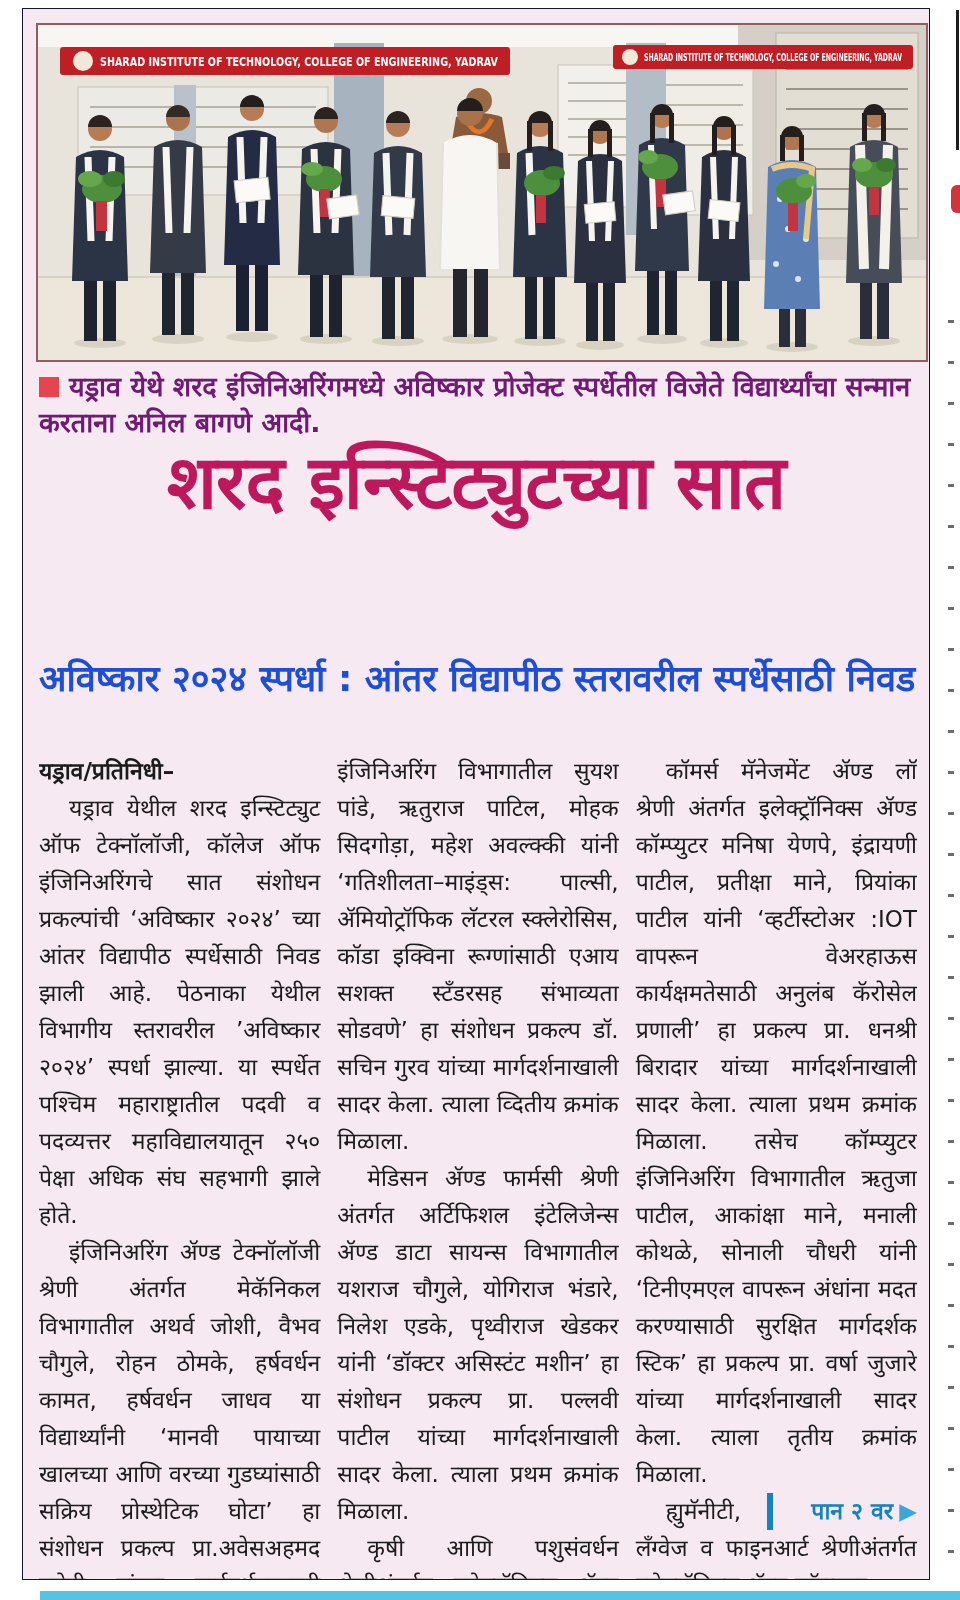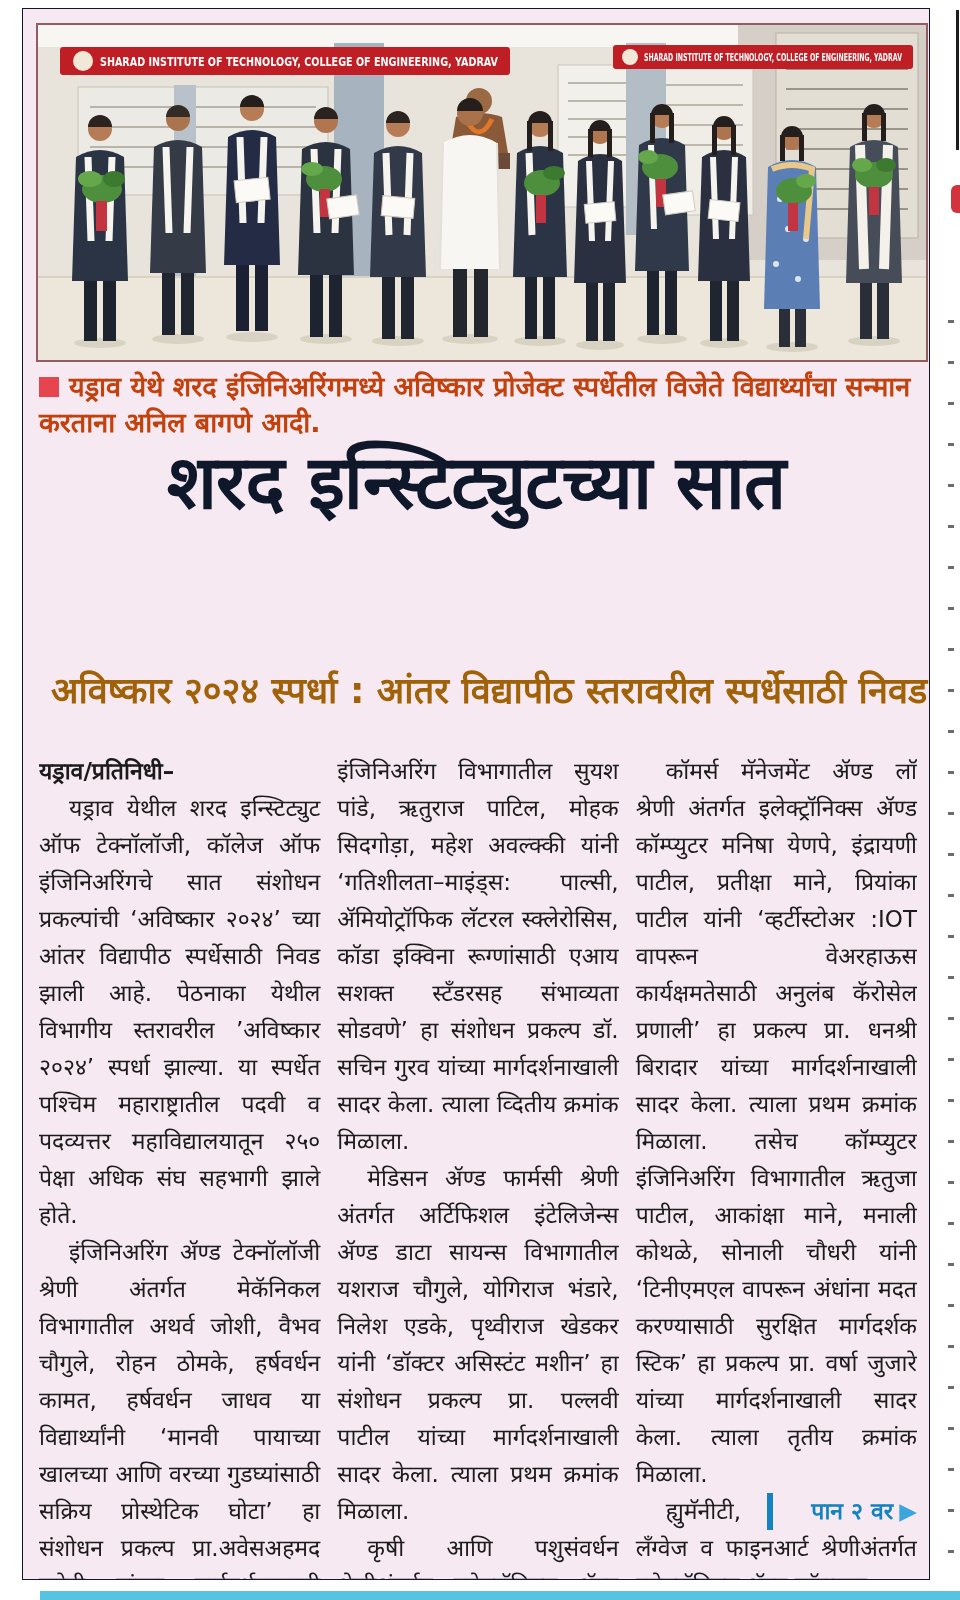--- a/index.html
+++ b/index.html
@@ -13,34 +13,34 @@
     background:#f6e9f2; border:1px solid #0f172a; box-sizing:border-box;
     overflow:hidden;
   }
   .photo {
     position:absolute; left:13px; top:14px; width:888px; height:335px;
     border:2px solid #935b62; box-sizing:content-box; background:#e8e4dc;
   }
   .photo svg { display:block; width:100%; height:100%; }
   .caption {
     position:absolute; left:16px; top:360px; width:882px;
-    font-weight:bold; font-size:27px; line-height:1.32; color:#c2410c;
+    font-weight:bold; font-size:27px; line-height:1.32; color:#701a75;
   }
   .caption .bullet {
     display:inline-block; width:20px; height:20px; background:#e6454f;
     margin-right:10px; vertical-align:-1px;
   }
   .headline {
     position:absolute; left:0; top:424px; width:100%; margin:0;
-    text-align:center; color:#0f172a; font-size:74px; line-height:1.34;
+    text-align:center; color:#be185d; font-size:74px; line-height:1.34;
     font-weight:bold; letter-spacing:-1px; white-space:nowrap;
   }
   .subheadline {
-    position:absolute; left:16px; top:644px; width:882px; margin:12px;
-    font-size:36px; font-weight:bold; color:#a16207; white-space:nowrap;
+    position:absolute; left:16px; top:644px; width:882px; margin:0;
+    font-size:36px; font-weight:bold; color:#1d4ed8; white-space:nowrap;
     overflow:hidden;
   }
   .columns {
     position:absolute; left:16px; top:744px; width:878px; height:858px;
     display:flex; gap:17px; overflow:hidden;
   }
   .col {
     flex:1 1 0; min-width:0; font-size:23px; line-height:37px;
     text-align:justify; color:#1b1b1b;
   }

